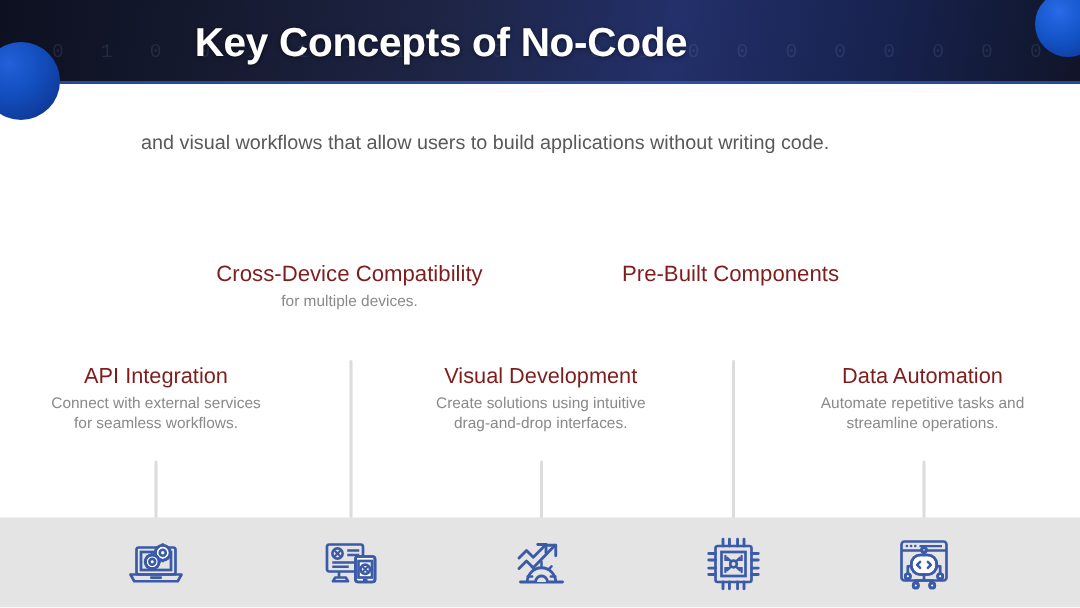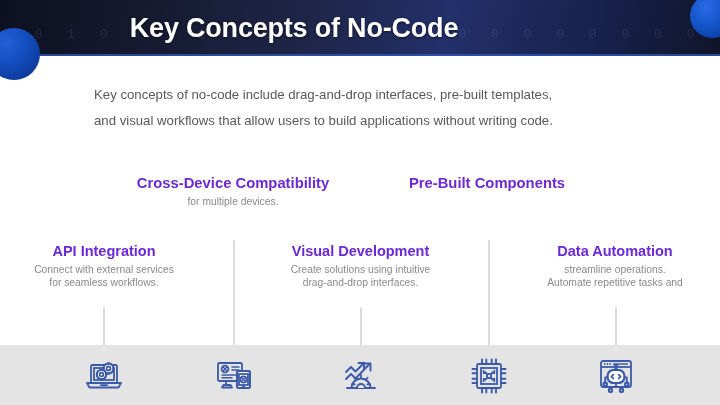--- a/index.html
+++ b/index.html
@@ -100,23 +100,23 @@
     font-size: 13.2px;
     line-height: 26px;
   }
 
   
   .item {
     position: absolute;
     text-align: center;
   }
   .item-title {
-    color: #6d28d9;
+    color: #7f1d1d;
     font-size: 14.5px;
-    font-weight: bold;
+    font-weight: normal;
     white-space: nowrap;
   }
   .item-desc {
     color: #8a8a8a;
     font-size: 10.3px;
     line-height: 12.5px;
     margin-top: 5px;
   }
 
   
@@ -180,21 +180,20 @@
     
     
   </div>
   <div class="header-title">Key Concepts of No-Code</div>
 </div>
 <div class="header-underline"></div>
 <div class="circle-left"></div>
 <div class="circle-right"></div>
 
 <div class="intro">
-  <div>Key concepts of no-code include drag-and-drop interfaces, pre-built templates,</div>
   <div>and visual workflows that allow users to build applications without writing code.</div>
 </div>
 
 <div class="item low item-1">
   <div class="item-title">API Integration</div>
   <div class="item-desc">
     <div>Connect with external services</div>
     <div>for seamless workflows.</div>
   </div>
 </div>
@@ -214,22 +213,22 @@
   </div>
 </div>
 
 <div class="item top item-4">
   <div class="item-title">Pre-Built Components</div>
 </div>
 
 <div class="item low item-5">
   <div class="item-title">Data Automation</div>
   <div class="item-desc">
+    <div>Automate repetitive tasks and</div>
     <div>streamline operations.</div>
-    <div>Automate repetitive tasks and</div>
   </div>
 </div>
 
 <div class="connector conn-1"></div>
 <div class="connector conn-2"></div>
 <div class="connector conn-3"></div>
 <div class="connector conn-4"></div>
 <div class="connector conn-5"></div>
 
 <div class="icon-bar">

